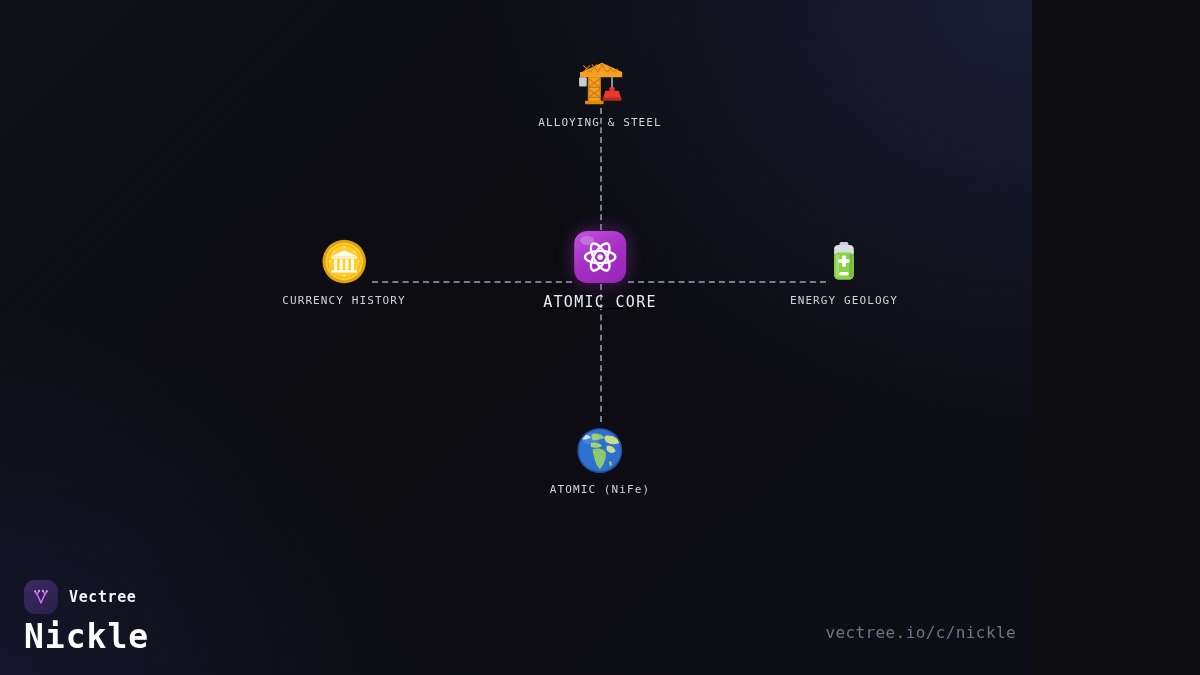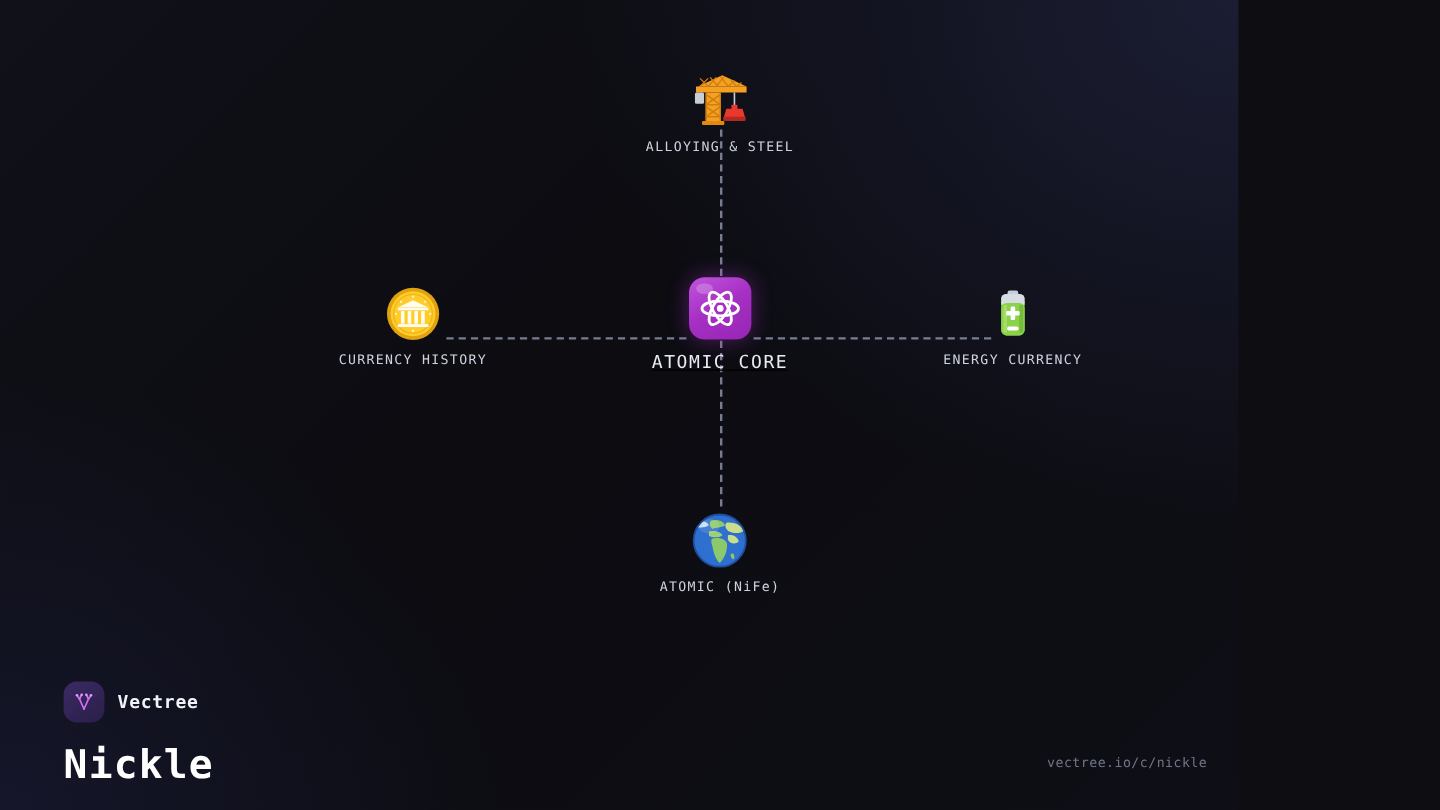--- a/index.html
+++ b/index.html
@@ -74,38 +74,38 @@
     content:"";
     position:absolute; top:5px; left:6px;
     width:14px; height:9px; border-radius:50%;
     background:rgba(255,255,255,.22);
   }
 
   
   #brand {
     position:absolute;
     left:24px; bottom:20px;
-    display:flex; flex-direction:column; gap:18px;margin-left:29px;
+    display:flex; flex-direction:column; gap:6px;
   }
   #brand-row { display:flex; align-items:center; gap:11px; }
   #brand-logo {
     width:34px; height:34px; border-radius:11px;
     background:linear-gradient(145deg,#3a2a63 0%,#2a1f4a 100%);
     display:flex; align-items:center; justify-content:center;
   }
   #brand-name {
     color:#f2f3f8; font-size:15px; font-weight:bold; letter-spacing:.6px;
   }
   #page-title {
     color:#ffffff; font-size:33px; font-weight:bold; letter-spacing:1px;
     line-height:1.05;
   }
   #site-url {
-    position:absolute; right:26px; bottom:33px;
-    color:#6f7487; font-size:11px; letter-spacing:.4px;
+    position:absolute; right:16px; bottom:33px;
+    color:#6f7487; font-size:16px; letter-spacing:.4px;
   }
 </style>
 </head>
 <body>
 
 <div id="stage">
 
   <div class="edge v" style="left:600px; top:108px; height:122px;"></div>
   <div class="edge v" style="left:600px; top:284px; height:138px;"></div>
   <div class="edge h" style="left:372px; top:281px; width:200px;"></div>
@@ -191,21 +191,21 @@
         <rect x="39" y="22" width="4.5" height="31" rx="2" fill="#6cb335" opacity=".7"></rect>
 
         <g fill="#ffffff">
           <rect x="29.5" y="24" width="5" height="15" rx="1.2"></rect>
           <rect x="24.5" y="29" width="15" height="5" rx="1.2"></rect>
         </g>
 
         <rect x="25.5" y="46" width="13" height="4.6" rx="2.2" fill="#ffffff"></rect>
       </svg>
     </div>
-    <div class="label">ENERGY CURRENCY</div>
+    <div class="label">ENERGY GEOLOGY</div>
   </div>
 
   <div class="node" style="left:600px; top:461px;">
     <div class="icon-wrap">
       <svg width="48" height="48" viewBox="0 0 64 64">
         <defs>
           <clipPath id="globeclip">
               <circle cx="32" cy="32" r="29"></circle>
             </clipPath>
         </defs>

